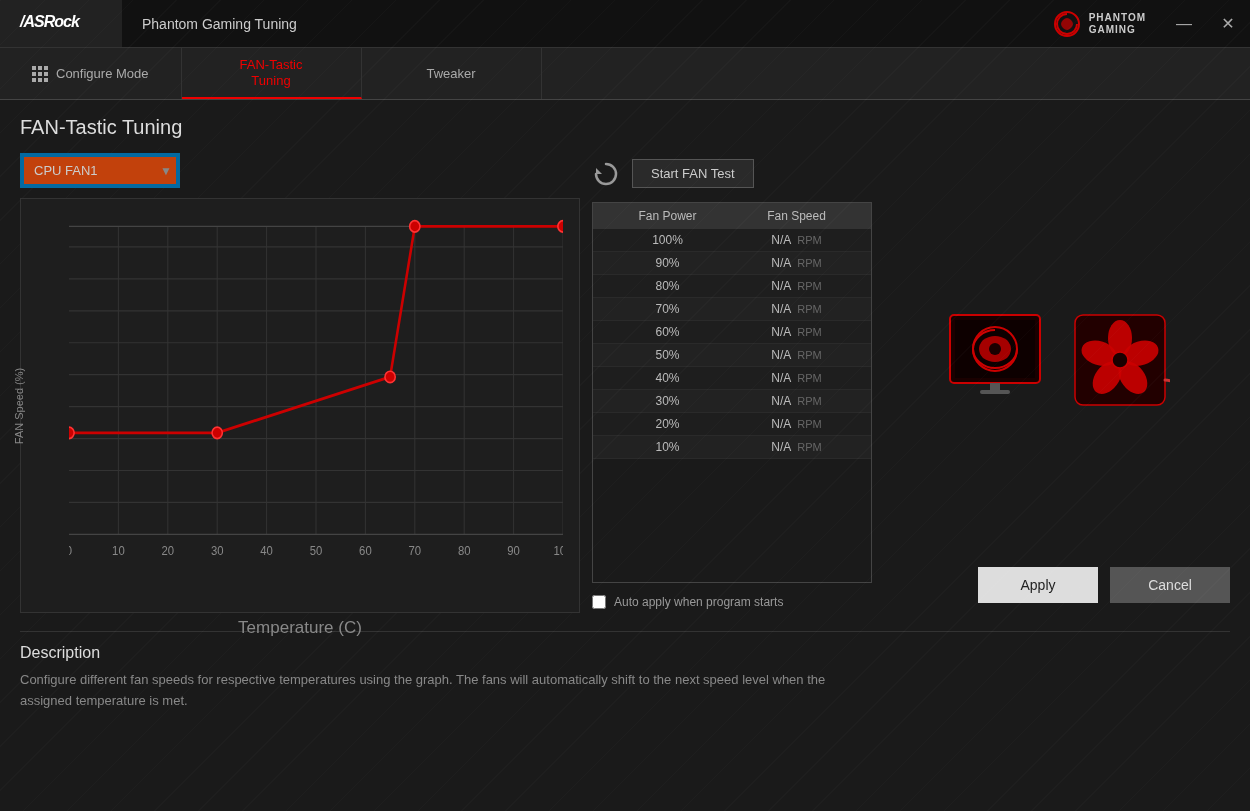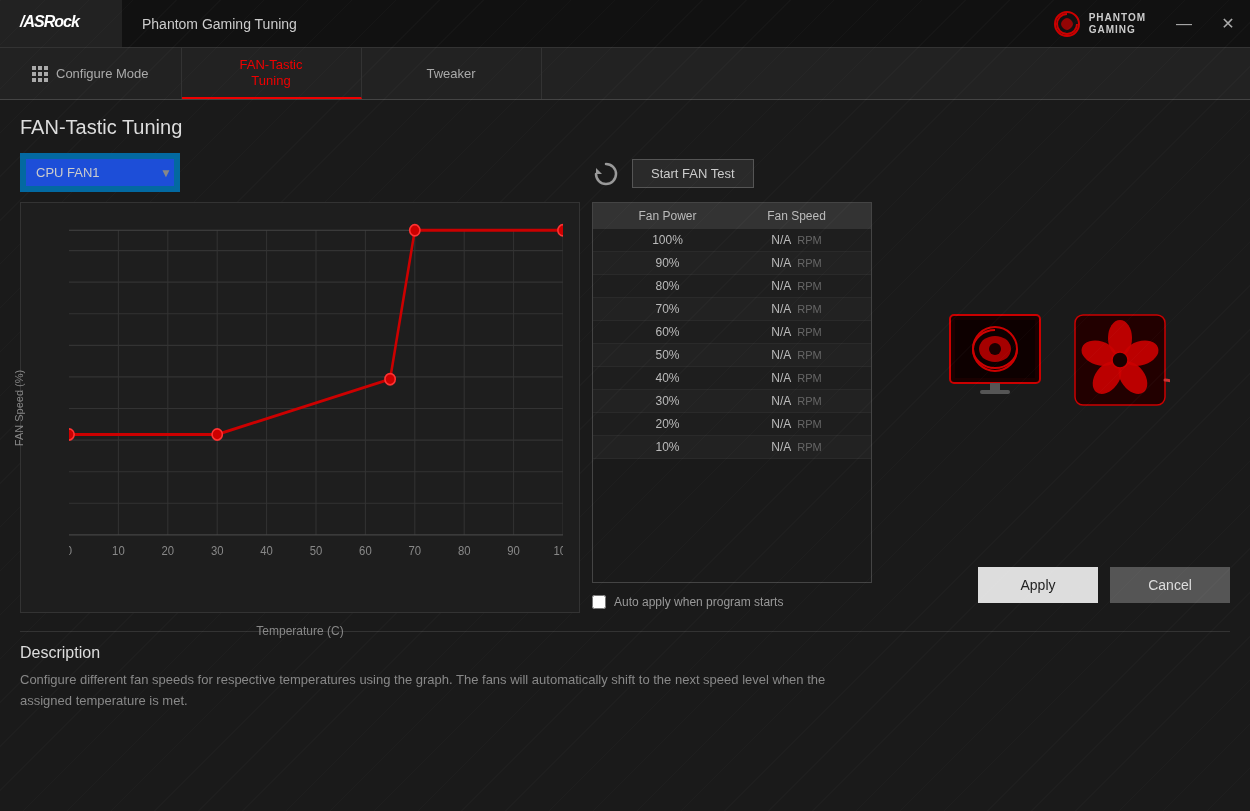--- a/index.html
+++ b/index.html
@@ -144,22 +144,22 @@
       display: flex;
       flex-direction: column;
       gap: 10px;
     }
 
     .fan-selector {
       display: flex;
       align-items: center;
     }
     .fan-dropdown {
-      background: #1d4ed8;
-      border: 6px solid #0369a1;
+      background: #c2410c;
+      border: 4px solid #0369a1;
       color: #ccc;
       padding: 6px 30px 6px 10px;
       font-size: 13px;
       cursor: pointer;
       appearance: none;
       -webkit-appearance: none;
       width: 160px;
       position: relative;
     }
     .dropdown-wrapper {
@@ -192,21 +192,21 @@
       transform: translateY(-50%) rotate(-90deg);
       font-size: 11px;
       color: #888;
       white-space: nowrap;
     }
     .x-axis-label {
       position: absolute;
       bottom: -26px;
       left: 50%;
       transform: translateX(-50%);
-      font-size: 12px;
+      font-size: 17px;
       color: #888;
     }
 
     
     .fan-table-section {
       flex: 0 0 280px;
       display: flex;
       flex-direction: column;
       gap: 8px;
     }

